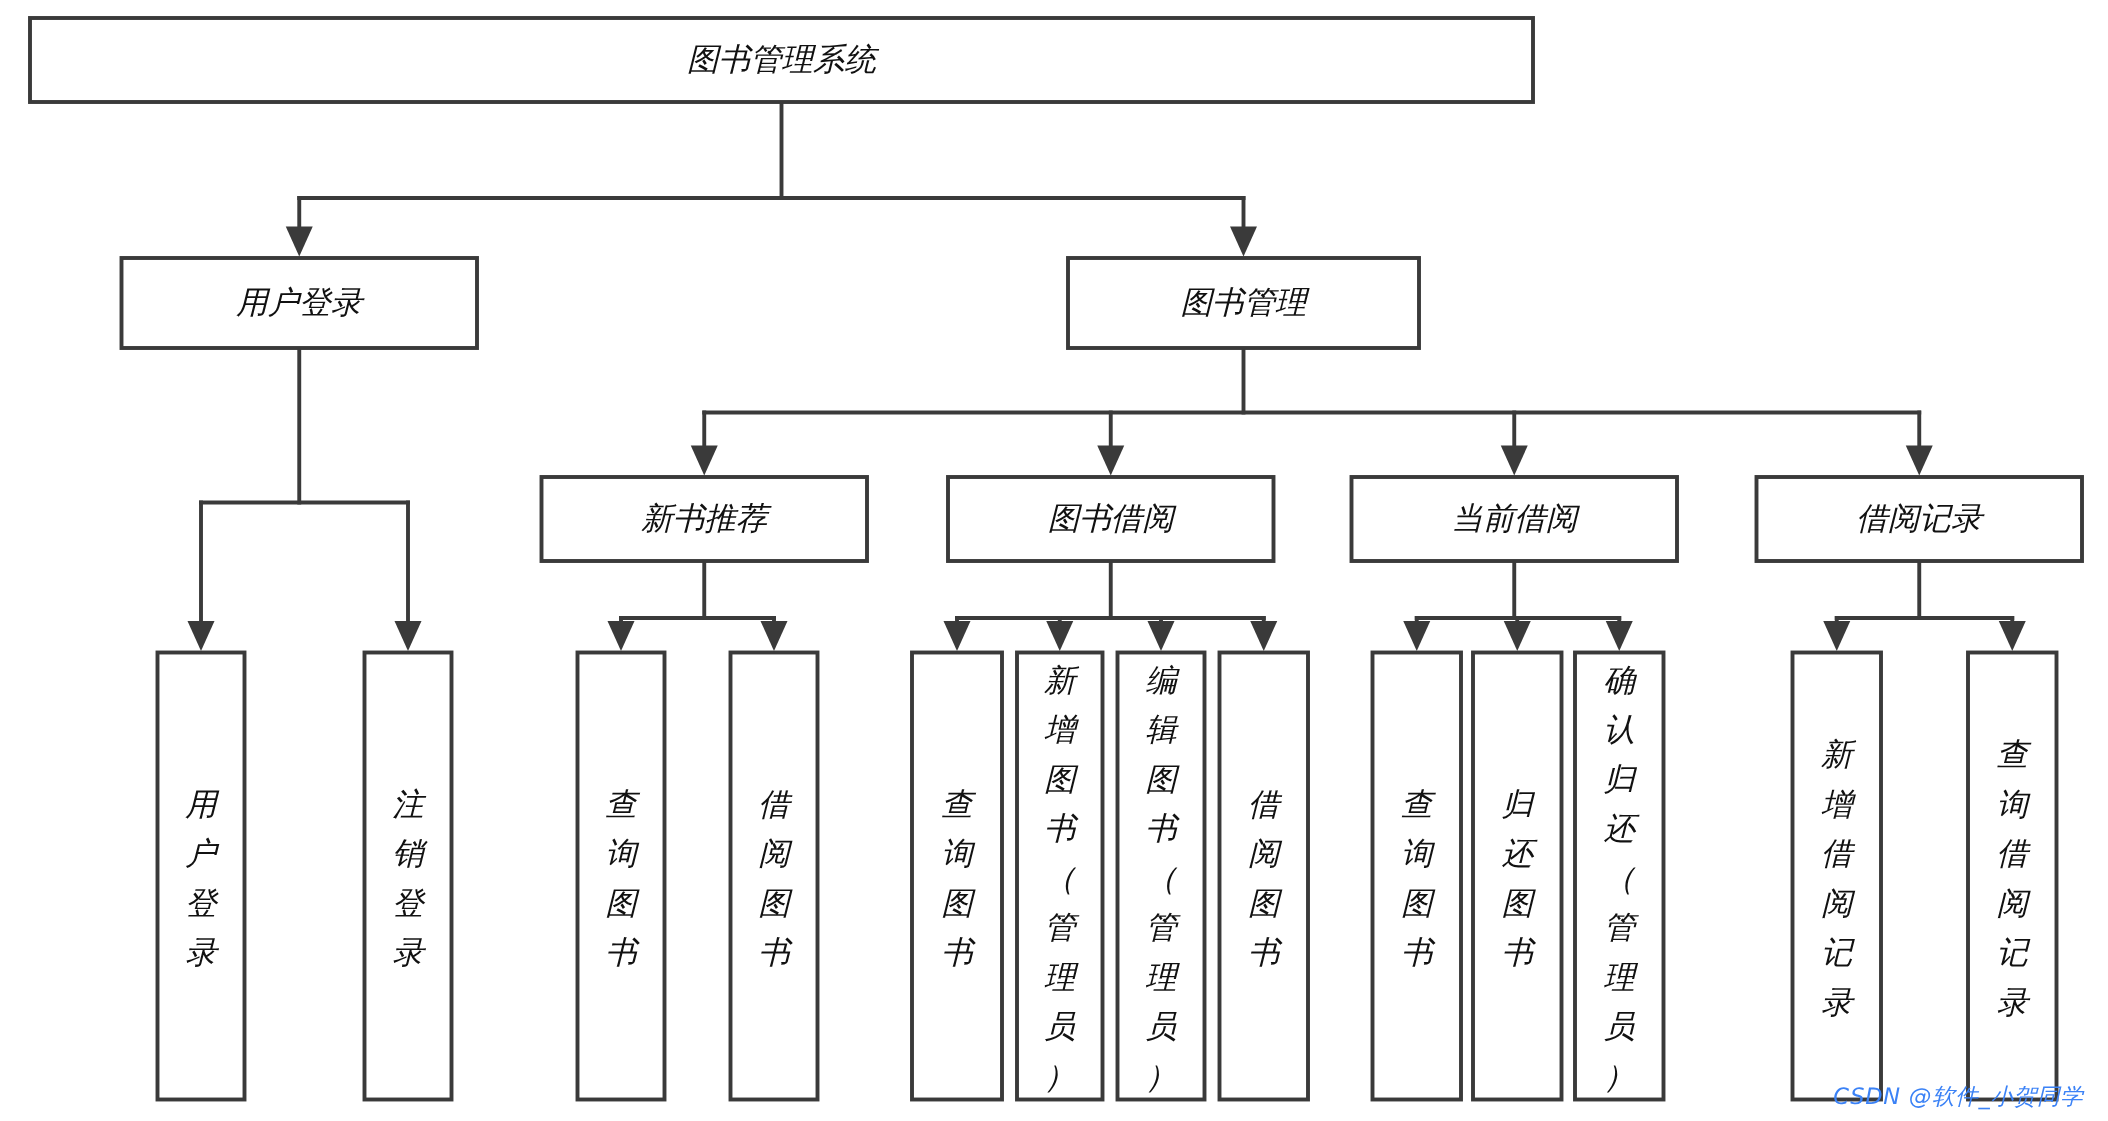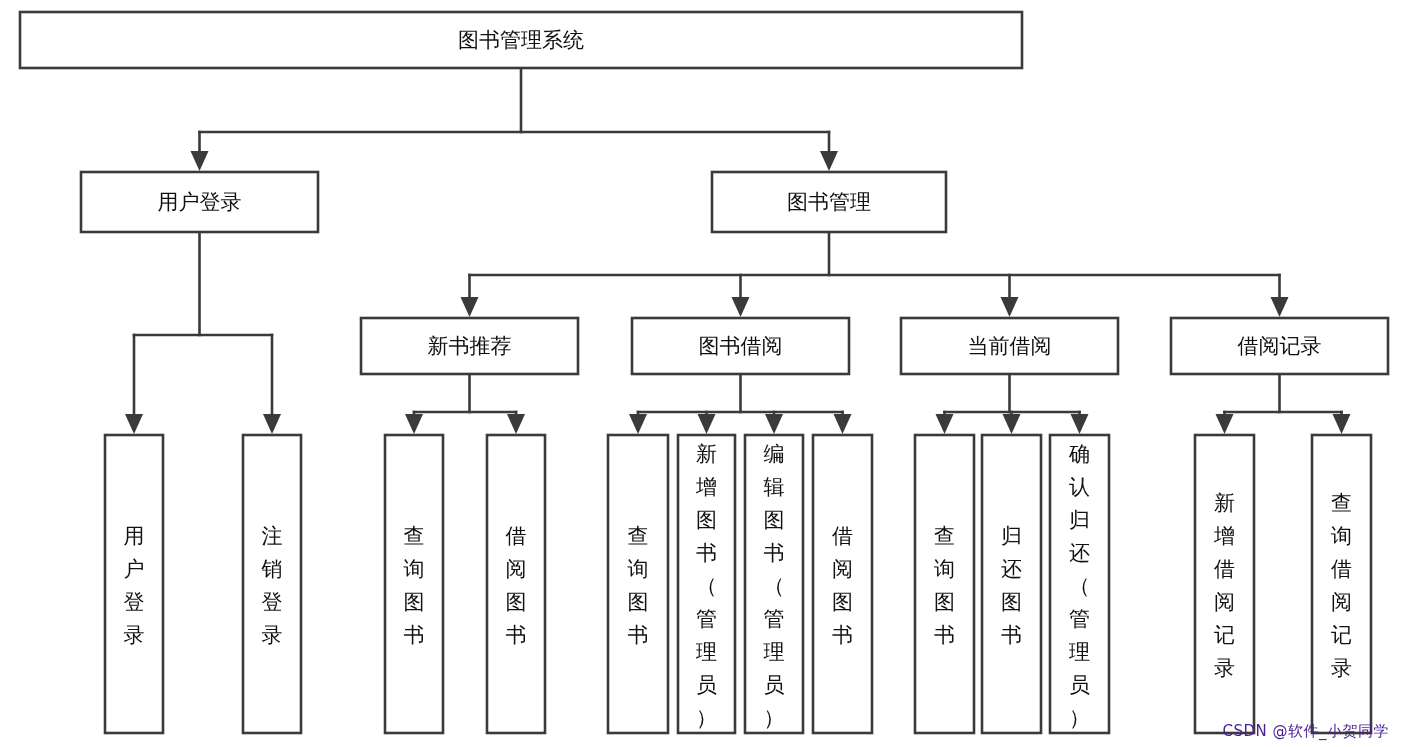--- a/index.html
+++ b/index.html
@@ -10,20 +10,21 @@
   }
   body {
     font-family: "DejaVu Sans", "Liberation Sans", sans-serif;
   }
   #diagram-root {
     position: relative;
     width: 1405px;
     height: 747px;
     background: #ffffff;
     overflow: hidden;
+    font-style: italic;
   }
   svg#tree-svg {
     position: absolute;
     left: 0;
     top: 0;
     width: 1405px;
     height: 747px;
     display: block;
   }
   .node-box {
@@ -53,21 +54,21 @@
     font-size: 21px;
     fill: #111111;
     text-anchor: middle;
   }
   .watermark {
     position: absolute;
     right: 16px;
     bottom: 6px;
     font-family: "DejaVu Sans", "Liberation Sans", sans-serif;
     font-size: 15px;
-    color: #4c1d95;
+    color: #3b82f6;
     letter-spacing: 0.5px;
     white-space: nowrap;
     user-select: none;
   }
 </style>
 </head>
 <body>
 
 <div id="diagram-root">
 

